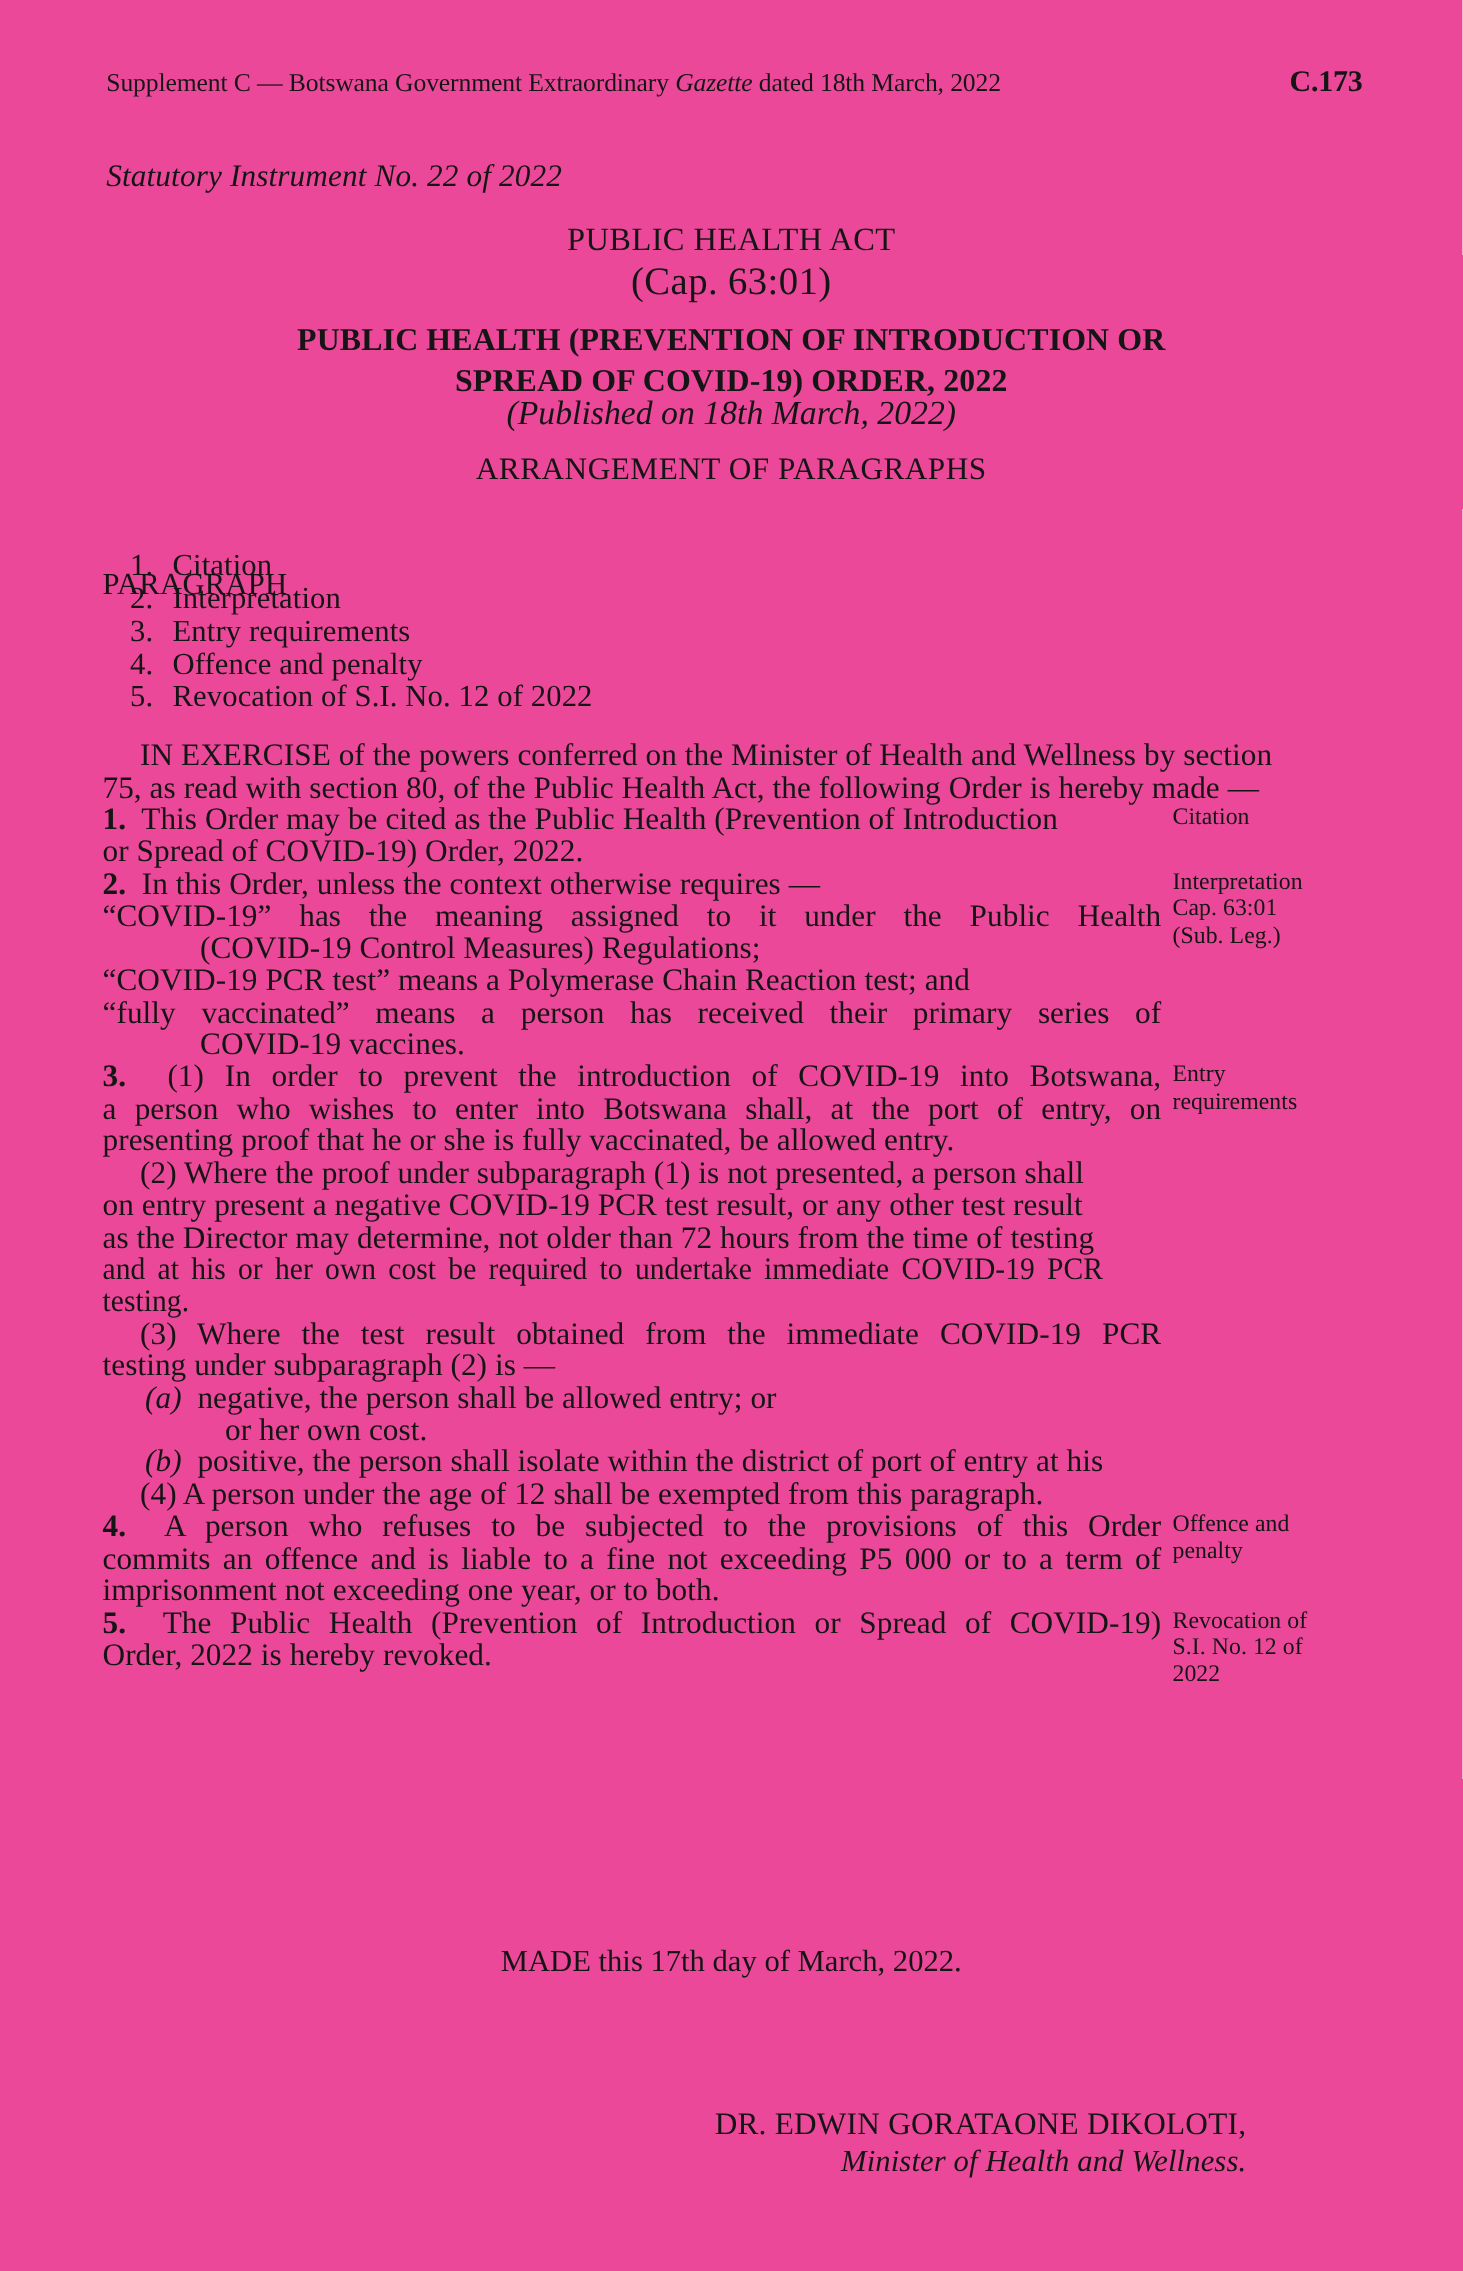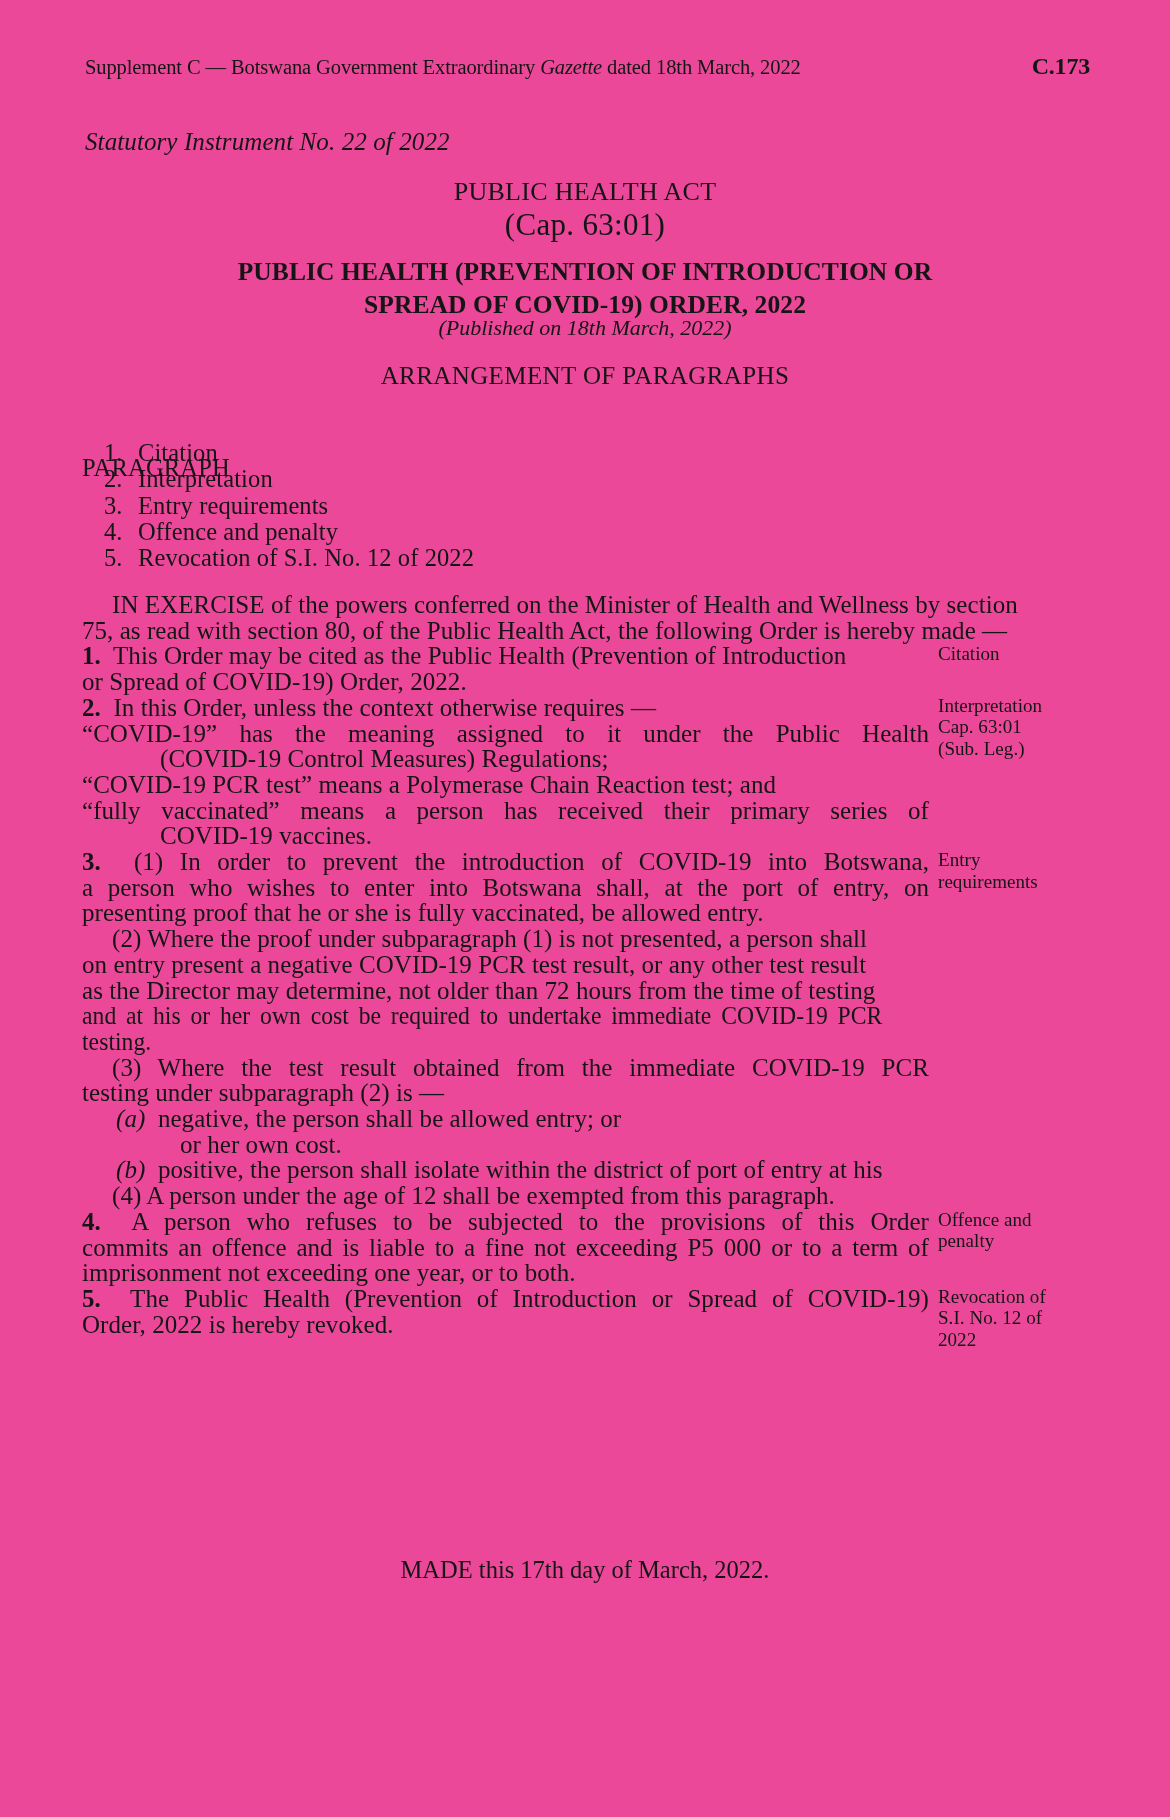--- a/index.html
+++ b/index.html
@@ -86,21 +86,21 @@
     line-height: 1.28;
     letter-spacing: 0.1px;
   }
   .order-published {
     position: absolute;
     left: 85px;
     top: 315px;
     width: 1000px;
     text-align: center;
     font-style: italic;
-    font-size: 22px;
+    font-size: 27px;
   }
 
   .arrangement {
     position: absolute;
     left: 85px;
     top: 362px;
     width: 1000px;
     text-align: center;
     font-size: 25px;
     letter-spacing: 0.4px;
@@ -319,14 +319,18 @@
         <div>Revocation of</div>
         <div>S.I. No. 12 of</div>
         <div>2022</div>
       </div>
     </div>
 
   </div>
 
   <div class="made">MADE this 17th day of March, 2022.</div>
 
+  <div class="sig">
+    <div class="sig-name">DR. EDWIN GORATAONE DIKOLOTI,</div>
+    <div class="sig-title">Minister of Health and Wellness.</div>
+  </div>
 
 </div>
 
 </body></html>

